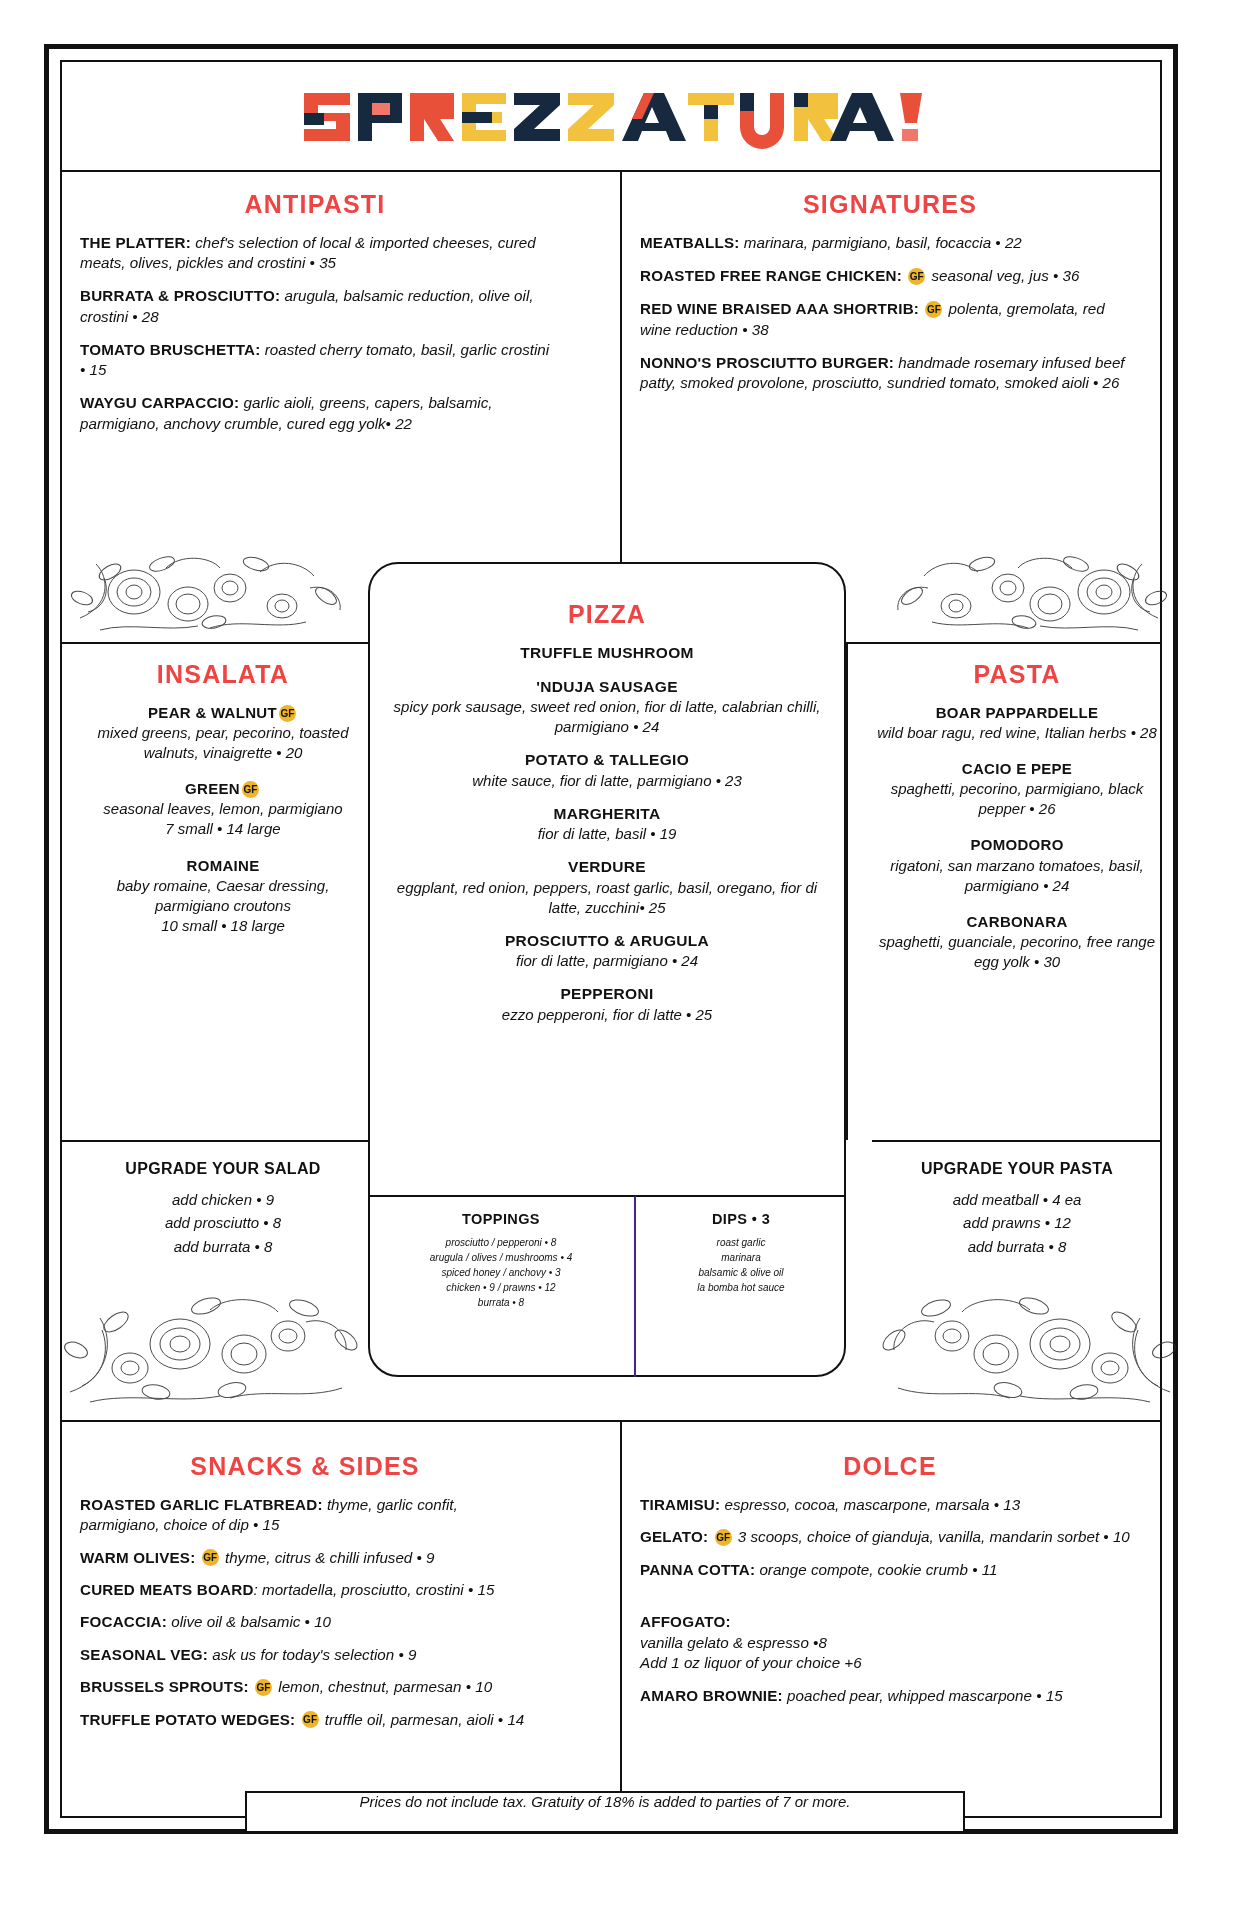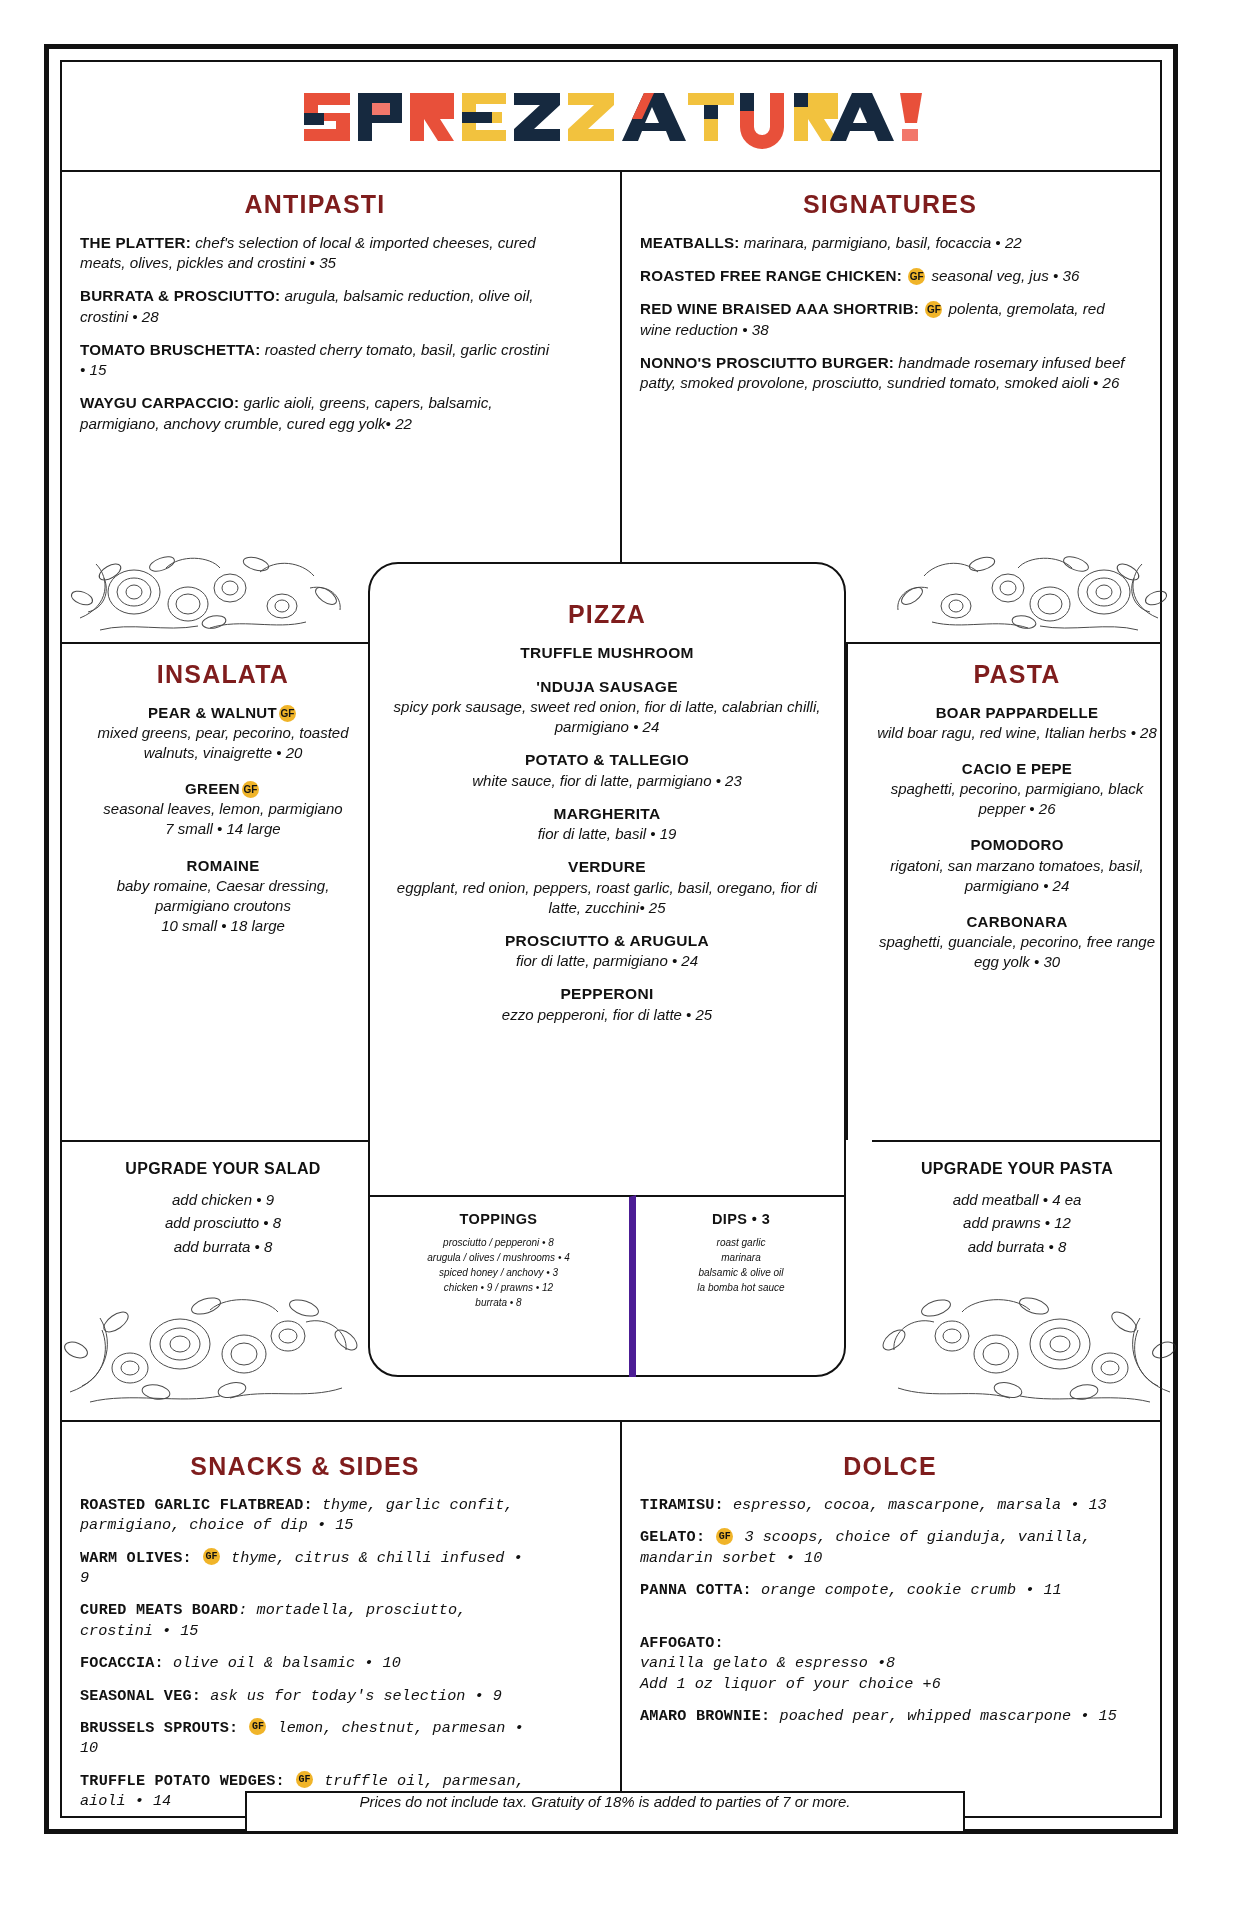--- a/index.html
+++ b/index.html
@@ -68,21 +68,21 @@
   }
   .hrule {
     position: absolute;
     height: 2px;
     background: #111;
   }
 
   
   .section-title {
     text-align: center;
-    color: #7f1d1d;
+    color: #ef4444;
     font-weight: bold;
     font-size: 25px;
     letter-spacing: 1.2px;
     margin: 0 0 14px 0;
     font-family: "Liberation Sans", sans-serif;
   }
   .item {
     margin-bottom: 13px;
     font-size: 15.2px;
     line-height: 1.33;
@@ -205,37 +205,37 @@
     width: 478px;
     height: 182px;
     z-index: 6;
     display: flex;
   }
   .tp-left, .tp-right {
     box-sizing: border-box;
     padding-top: 14px;
     text-align: center;
   }
-  .tp-left { width: 268px; border-right: 7px solid #4c1d95; border-top: 2px solid #111; }
+  .tp-left { width: 268px; border-right: 2px solid #4c1d95; border-top: 2px solid #111; }
   .tp-right { width: 210px; border-top: 2px solid #111; }
   .tp-title { font-weight: bold; font-size: 14.5px; letter-spacing: .4px; margin-bottom: 8px; }
   .tp-line { font-style: italic; font-size: 10px; line-height: 1.5; }
 
   
   #snacks {
     position: absolute;
     left: 80px; top: 1452px;
     width: 450px;
   }
   #dolce {
     position: absolute;
     left: 640px; top: 1452px;
     width: 500px;
   }
-  .bitem { margin-bottom: 12px; font-size: 15.2px; line-height: 1.34; font-family: Liberation Mono, monospace; }
+  .bitem { margin-bottom: 12px; font-size: 15.2px; line-height: 1.34; }
   .bitem .name { font-weight: bold; letter-spacing: .2px; }
   .bitem .desc { font-style: italic; }
 
   
   .footer {
     position: absolute;
     left: 245px; top: 1791px;
     width: 720px;
     height: 42px;
     background: #fff;

